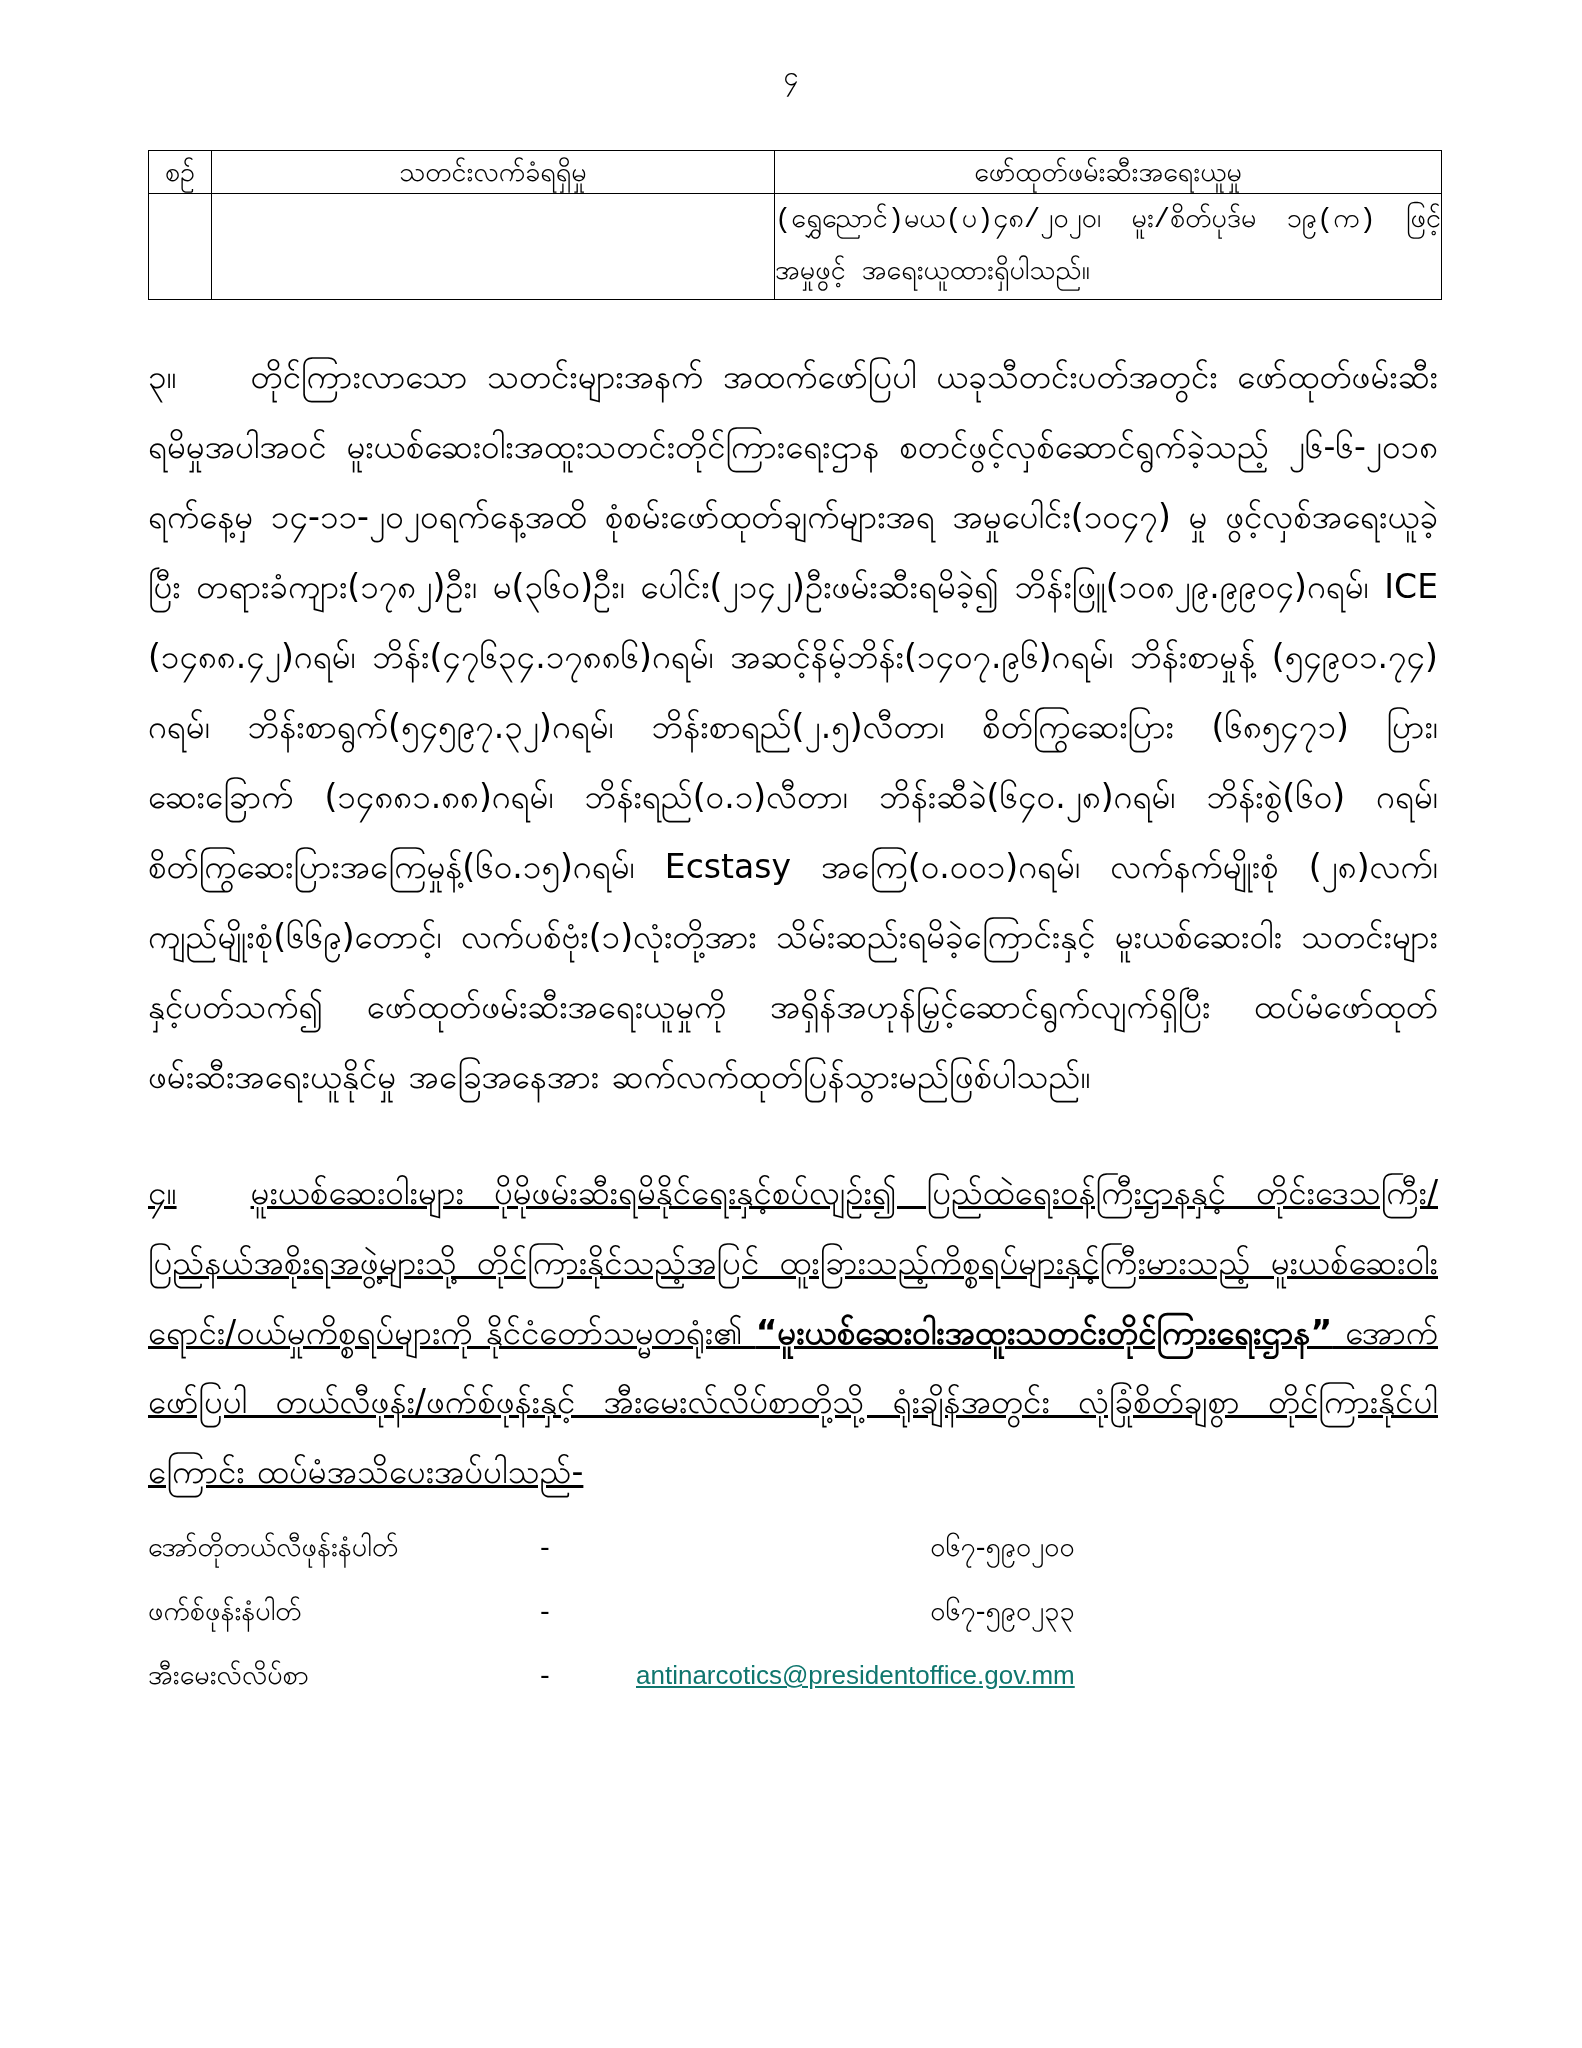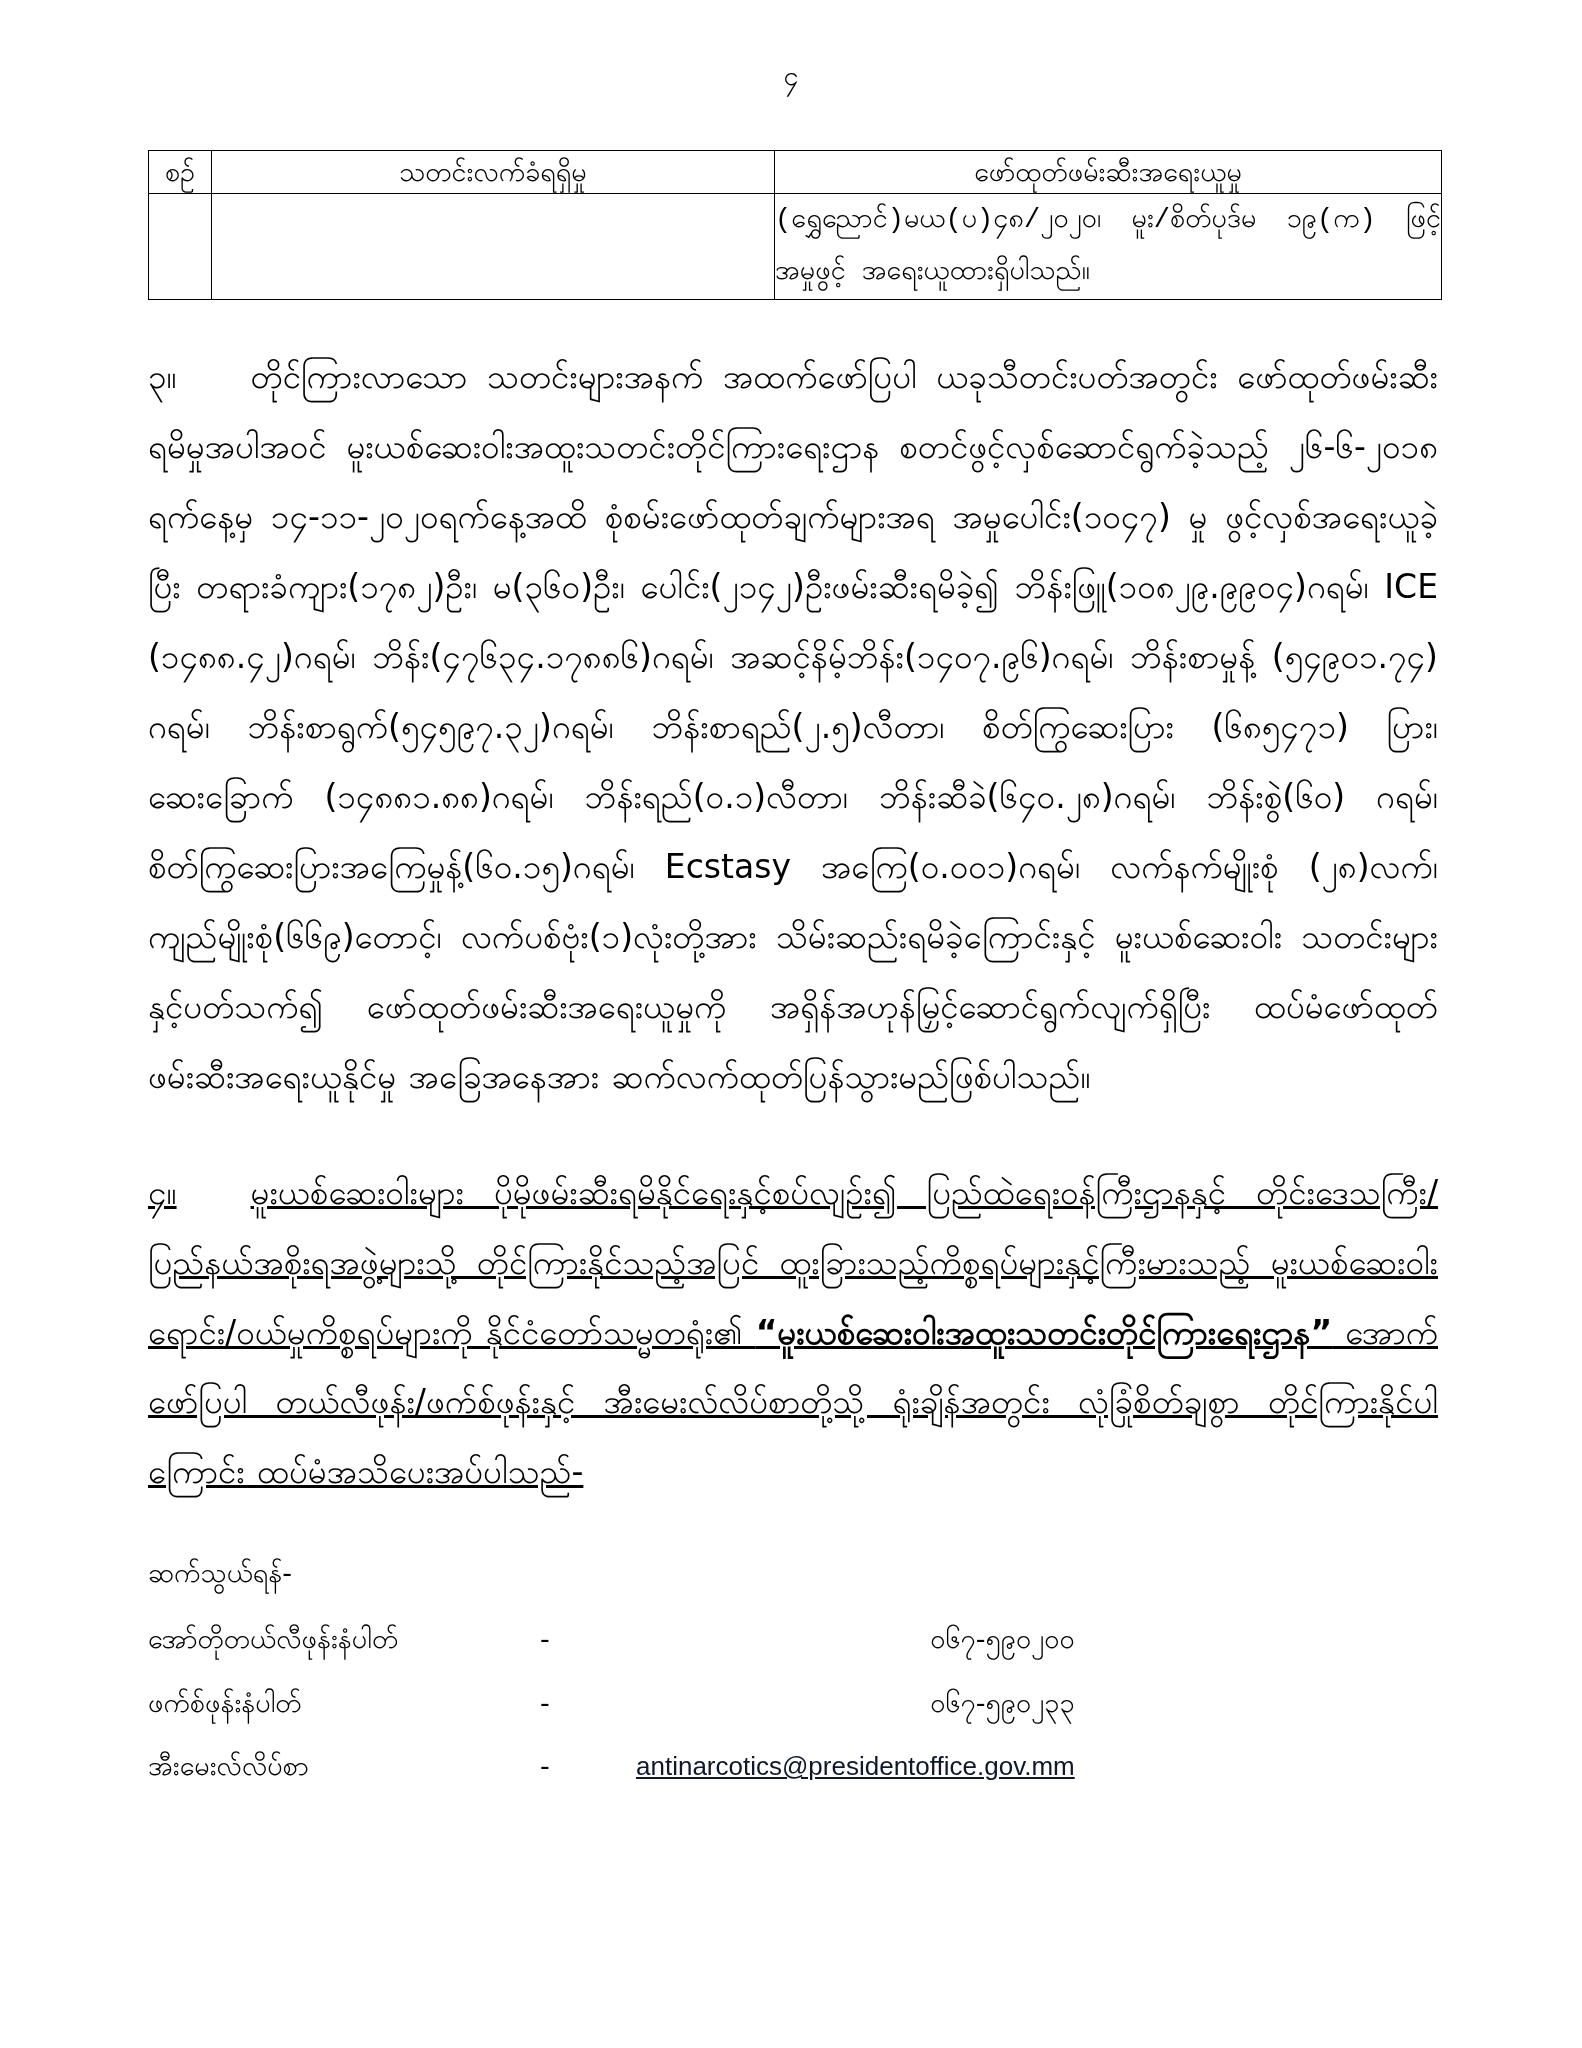--- a/index.html
+++ b/index.html
@@ -116,21 +116,21 @@
     padding: 9px 0;
     vertical-align: baseline;
     line-height: 1.7;
     margin-left: 37px;
   }
   .c-label { width: 392px; }
   .c-dash  { width: 96px; text-align: left; }
   .c-value { white-space: nowrap; text-align: right; }
 
   .email-link {
-    color: #0f172a;
+    color: #0f766e;
     text-decoration: underline;
     font-family: "Liberation Sans", "DejaVu Sans", sans-serif;
     font-size: 26px;
   }
 </style>
 </head>
 <body>
 
 <div class="page">
 
@@ -156,21 +156,20 @@
     </table>
 
     <p class="para para-3">
       <span>၃။</span><span class="lead-indent"></span><span>တိုင်ကြားလာသော သတင်းများအနက် အထက်ဖော်ပြပါ ယခုသီတင်းပတ်အတွင်း ဖော်ထုတ်ဖမ်းဆီးရမိမှုအပါအဝင် မူးယစ်ဆေးဝါးအထူးသတင်းတိုင်ကြားရေးဌာန စတင်ဖွင့်လှစ်ဆောင်ရွက်ခဲ့သည့် ၂၆-၆-၂၀၁၈ ရက်နေ့မှ ၁၄-၁၁-၂၀၂၀ရက်နေ့အထိ စုံစမ်းဖော်ထုတ်ချက်များအရ အမှုပေါင်း(၁၀၄၇) မှု ဖွင့်လှစ်အရေးယူခဲ့ပြီး တရားခံကျား(၁၇၈၂)ဦး၊ မ(၃၆၀)ဦး၊ ပေါင်း(၂၁၄၂)ဦးဖမ်းဆီးရမိခဲ့၍ ဘိန်းဖြူ(၁၀၈၂၉.၉၉၀၄)ဂရမ်၊ ICE (၁၄၈၈.၄၂)ဂရမ်၊ ဘိန်း(၄၇၆၃၄.၁၇၈၈၆)ဂရမ်၊ အဆင့်နိမ့်ဘိန်း(၁၄၀၇.၉၆)ဂရမ်၊ ဘိန်းစာမှုန့် (၅၄၉၀၁.၇၄) ဂရမ်၊ ဘိန်းစာရွက်(၅၄၅၉၇.၃၂)ဂရမ်၊ ဘိန်းစာရည်(၂.၅)လီတာ၊ စိတ်ကြွဆေးပြား (၆၈၅၄၇၁) ပြား၊ ဆေးခြောက် (၁၄၈၈၁.၈၈)ဂရမ်၊ ဘိန်းရည်(၀.၁)လီတာ၊ ဘိန်းဆီခဲ(၆၄၀.၂၈)ဂရမ်၊ ဘိန်းစွဲ(၆၀) ဂရမ်၊ စိတ်ကြွဆေးပြားအကြေမှုန့်(၆၀.၁၅)ဂရမ်၊ Ecstasy အကြေ(၀.၀၀၁)ဂရမ်၊ လက်နက်မျိုးစုံ (၂၈)လက်၊ ကျည်မျိုးစုံ(၆၆၉)တောင့်၊ လက်ပစ်ဗုံး(၁)လုံးတို့အား သိမ်းဆည်းရမိခဲ့ကြောင်းနှင့် မူးယစ်ဆေးဝါး သတင်းများနှင့်ပတ်သက်၍ ဖော်ထုတ်ဖမ်းဆီးအရေးယူမှုကို အရှိန်အဟုန်မြှင့်ဆောင်ရွက်လျက်ရှိပြီး ထပ်မံဖော်ထုတ် ဖမ်းဆီးအရေးယူနိုင်မှု အခြေအနေအား ဆက်လက်ထုတ်ပြန်သွားမည်ဖြစ်ပါသည်။</span>
     </p>
 
     <p class="para para-4">
       <span>၄။</span><span class="lead-indent"></span><span>မူးယစ်ဆေးဝါးများ ပိုမိုဖမ်းဆီးရမိနိုင်ရေးနှင့်စပ်လျဉ်း၍ ပြည်ထဲရေးဝန်ကြီးဌာနနှင့် တိုင်းဒေသကြီး/ ပြည်နယ်အစိုးရအဖွဲ့များသို့ တိုင်ကြားနိုင်သည့်အပြင် ထူးခြားသည့်ကိစ္စရပ်များနှင့်ကြီးမားသည့် မူးယစ်ဆေးဝါး ရောင်း/ဝယ်မှုကိစ္စရပ်များကို နိုင်ငံတော်သမ္မတရုံး၏ </span><span class="b">“မူးယစ်ဆေးဝါးအထူးသတင်းတိုင်ကြားရေးဌာန”</span><span> အောက်ဖော်ပြပါ တယ်လီဖုန်း/ဖက်စ်ဖုန်းနှင့် အီးမေးလ်လိပ်စာတို့သို့ ရုံးချိန်အတွင်း လုံခြုံစိတ်ချစွာ တိုင်ကြားနိုင်ပါကြောင်း ထပ်မံအသိပေးအပ်ပါသည်-</span>
     </p>
 
-    <div class="contact-heading">ဆက်သွယ်ရန်-</div>
 
     <table class="contact-table">
       <tbody>
         <tr>
           <td class="c-label">အော်တိုတယ်လီဖုန်းနံပါတ်</td>
           <td class="c-dash">-</td>
           <td class="c-value">၀၆၇-၅၉၀၂၀၀</td>
         </tr>
         <tr>
           <td class="c-label">ဖက်စ်ဖုန်းနံပါတ်</td>

